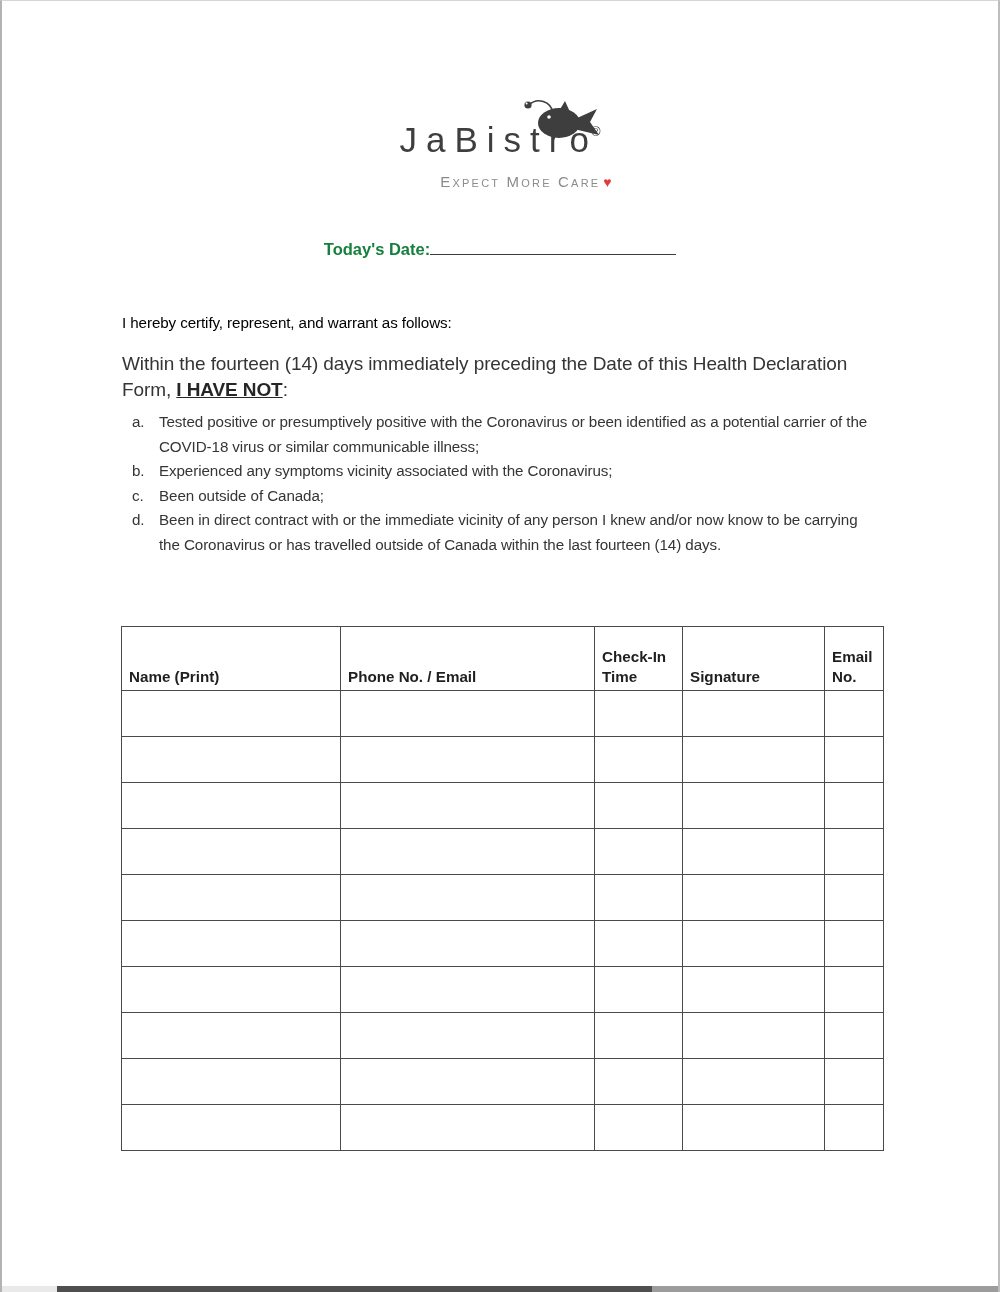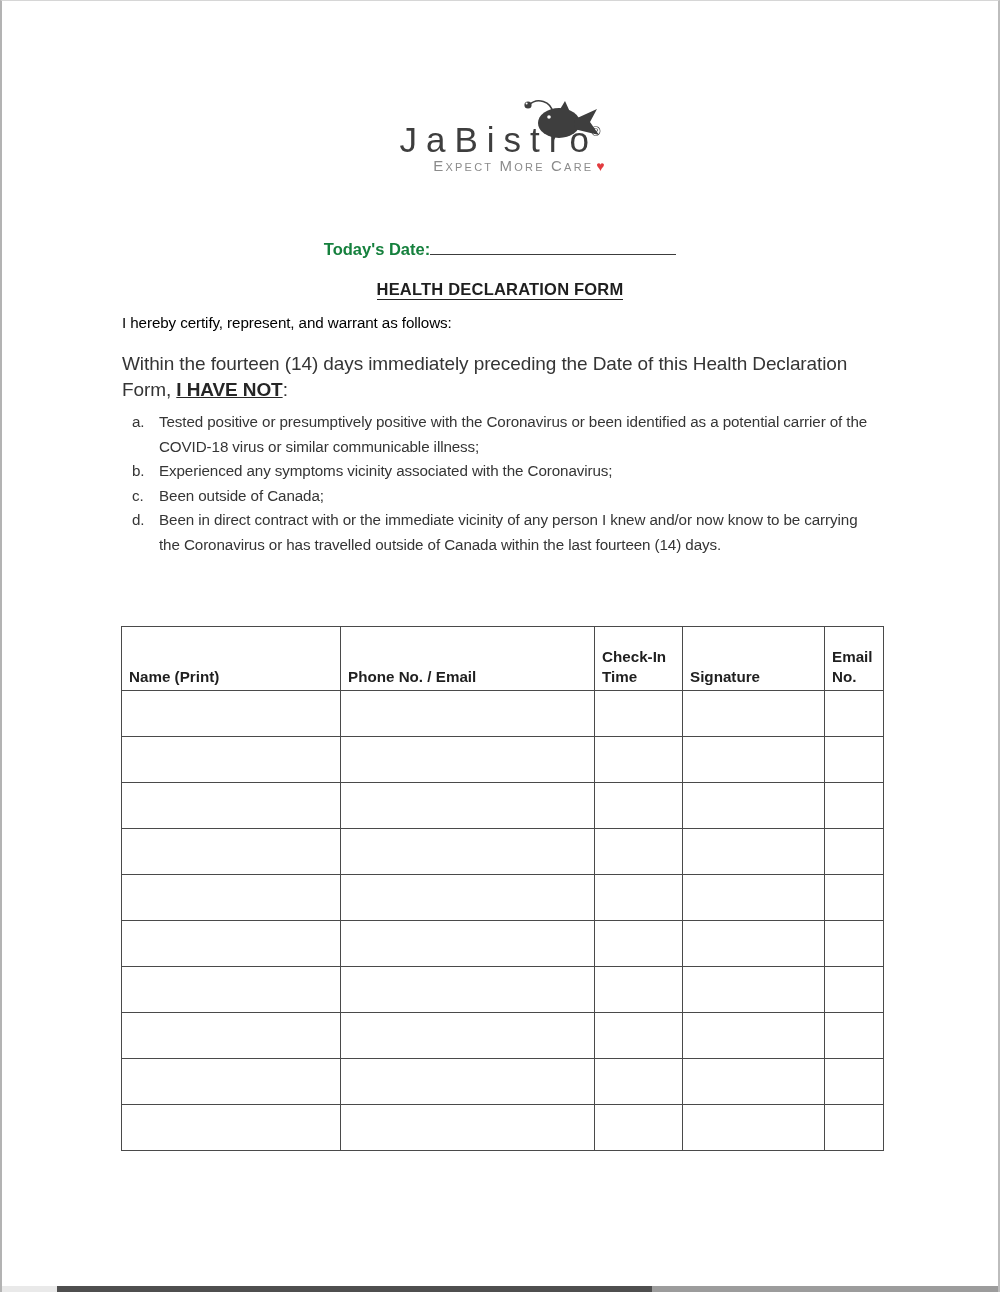--- a/index.html
+++ b/index.html
@@ -43,22 +43,22 @@
   .reg-mark {
     font-size: 13px;
     color: #3e3e3e;
     vertical-align: 16px;
     letter-spacing: 0;
     margin-left: -7px;
   }
   .fish { position: absolute; top: 0; right: -2px; }
   .tagline {
     position: relative;
-    left: 19px;
-    margin-top: 0;
+    left: 26px;
+    margin-top: 16px;
     font-variant: small-caps;
     font-size: 15px;
     letter-spacing: 2.2px;
     color: #8b8b8b;
     font-weight: 400;
   }
   .tagline .heart { font-size: 14px; letter-spacing: 0; margin-left: 3px; }
 
   
   .date-line {
@@ -180,23 +180,20 @@
       </svg>
       <div class="wordmark"><span>JaBistro</span><span class="reg-mark">®</span></div>
       <div class="tagline"><span>Expect More Care</span><span class="heart" style="color:#e23b3f">♥</span></div>
     </div>
   </div>
 
   <div class="date-line">
     <span>Today's Date:</span><span class="date-underline"></span>
   </div>
 
-  <div class="form-title-row">
-    <span class="form-title">HEALTH DECLARATION FORM</span>
-  </div>
 
   <div class="intro">I hereby certify, represent, and warrant as follows:</div>
 
   <div class="certify">
     <span>Within the fourteen (14) days immediately preceding the Date of this Health Declaration Form, </span><span class="emph">I HAVE NOT</span><span>:</span>
   </div>
 
   <div class="decl-list" id="decl-list">
       <div class="decl-item">
         <span class="decl-marker">a.</span>

